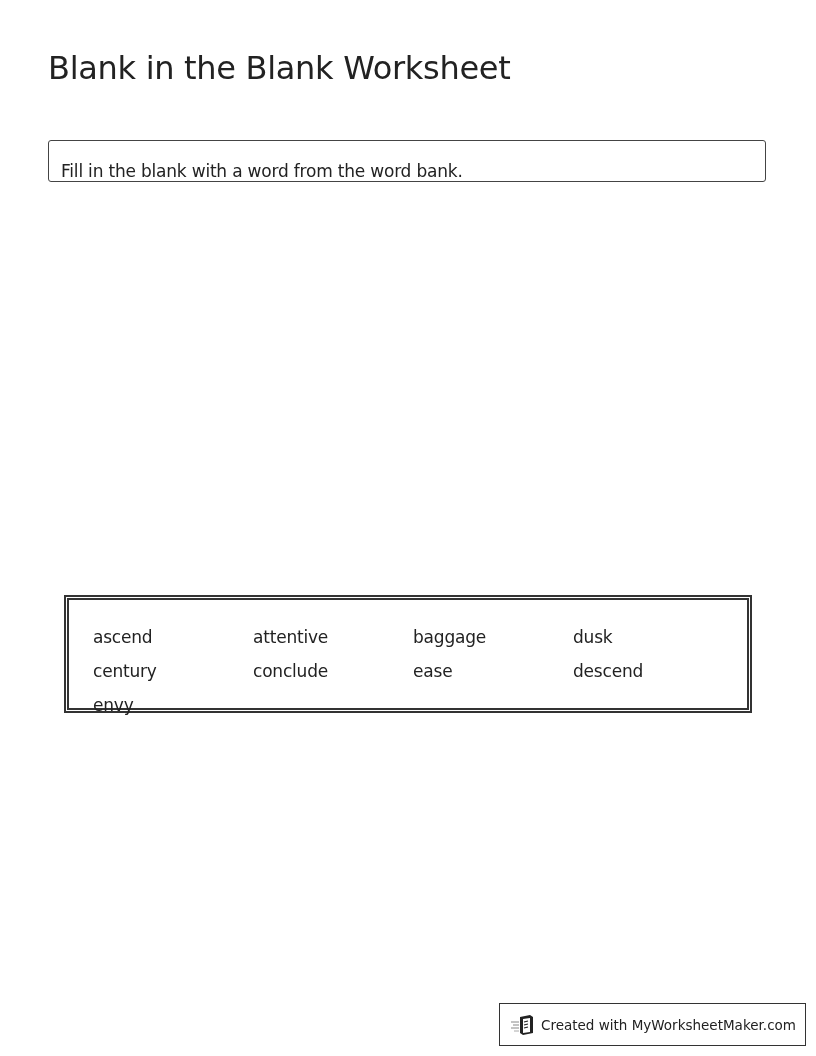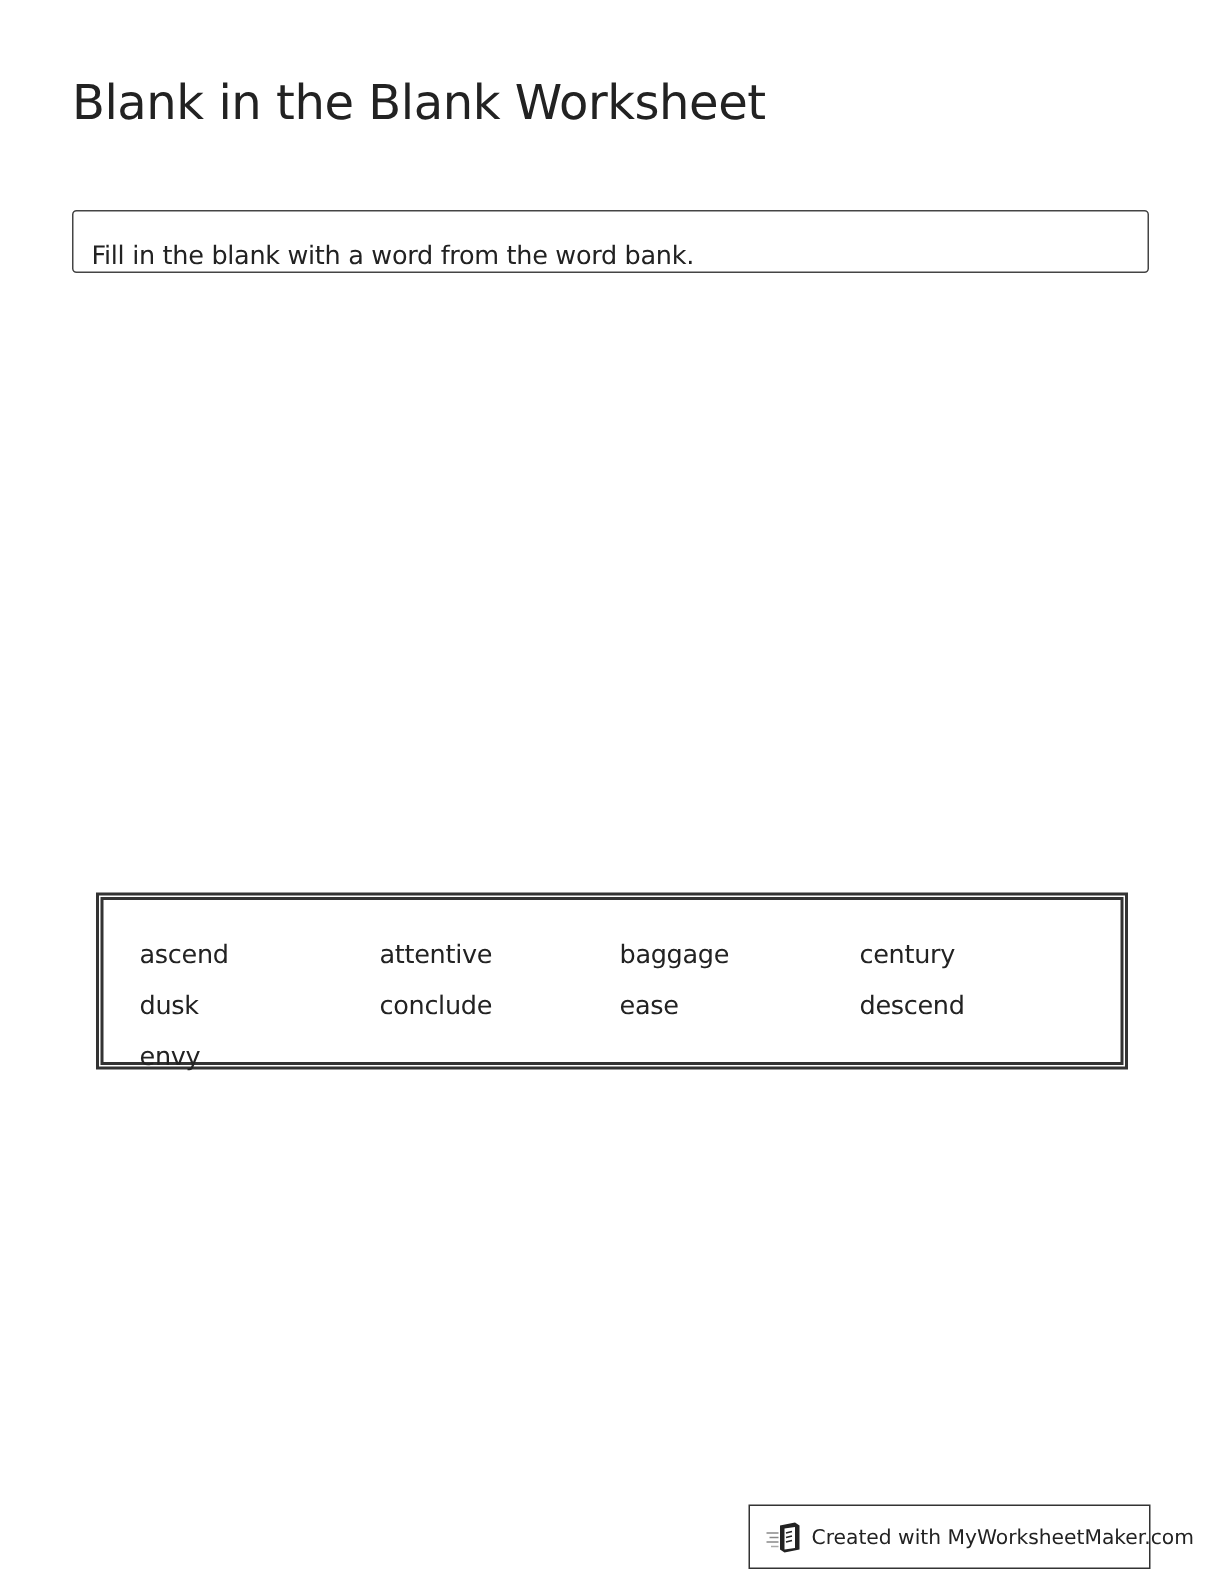--- a/index.html
+++ b/index.html
@@ -63,21 +63,21 @@
       font-size: 17px;
       color: #222222;
       line-height: 30px;
       letter-spacing: -0.2px;
       white-space: nowrap;
     }
     .footer-badge {
       position: absolute;
       left: 499px;
       top: 1003px;
-      width: 268px;
+      width: 307px;
       height: 43px;
       box-sizing: border-box;
       border: 1px solid #333333;
       display: flex;
       align-items: center;
       padding-left: 10px;
       font-size: 13.5px;
       color: #222222;
       white-space: nowrap;
     }
@@ -95,22 +95,22 @@
 
 <div class="instructions">
   <span>Fill in the blank with a word from the word bank.</span>
 </div>
 
 <div class="word-bank">
   <div class="word-grid">
     <span class="word">ascend</span>
     <span class="word">attentive</span>
     <span class="word">baggage</span>
+    <span class="word">dusk</span>
     <span class="word">century</span>
-    <span class="word">dusk</span>
     <span class="word">conclude</span>
     <span class="word">ease</span>
     <span class="word">descend</span>
     <span class="word">envy</span>
   </div>
 </div>
 
 <div class="footer-badge">
   <span class="logo-icon">
     <svg width="26" height="22" viewBox="0 0 26 22" xmlns="http://www.w3.org/2000/svg">

